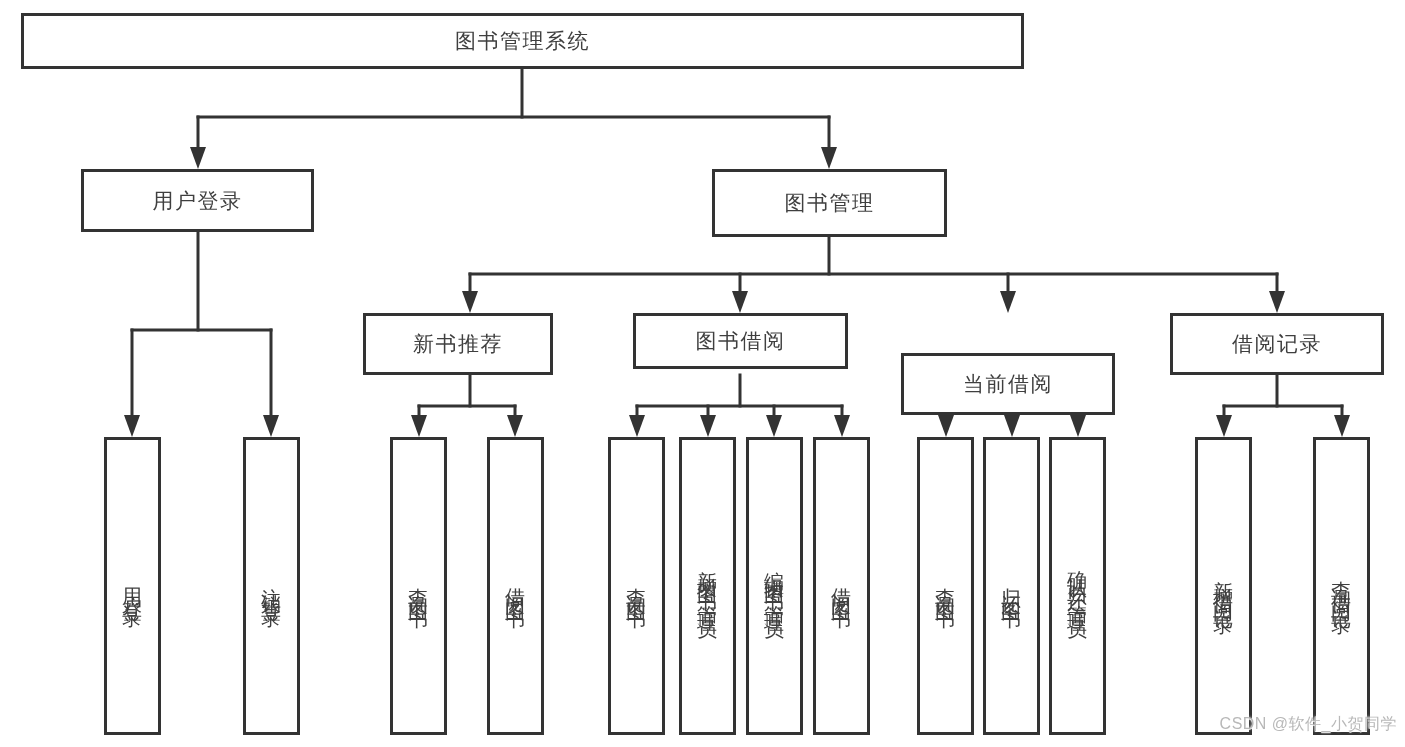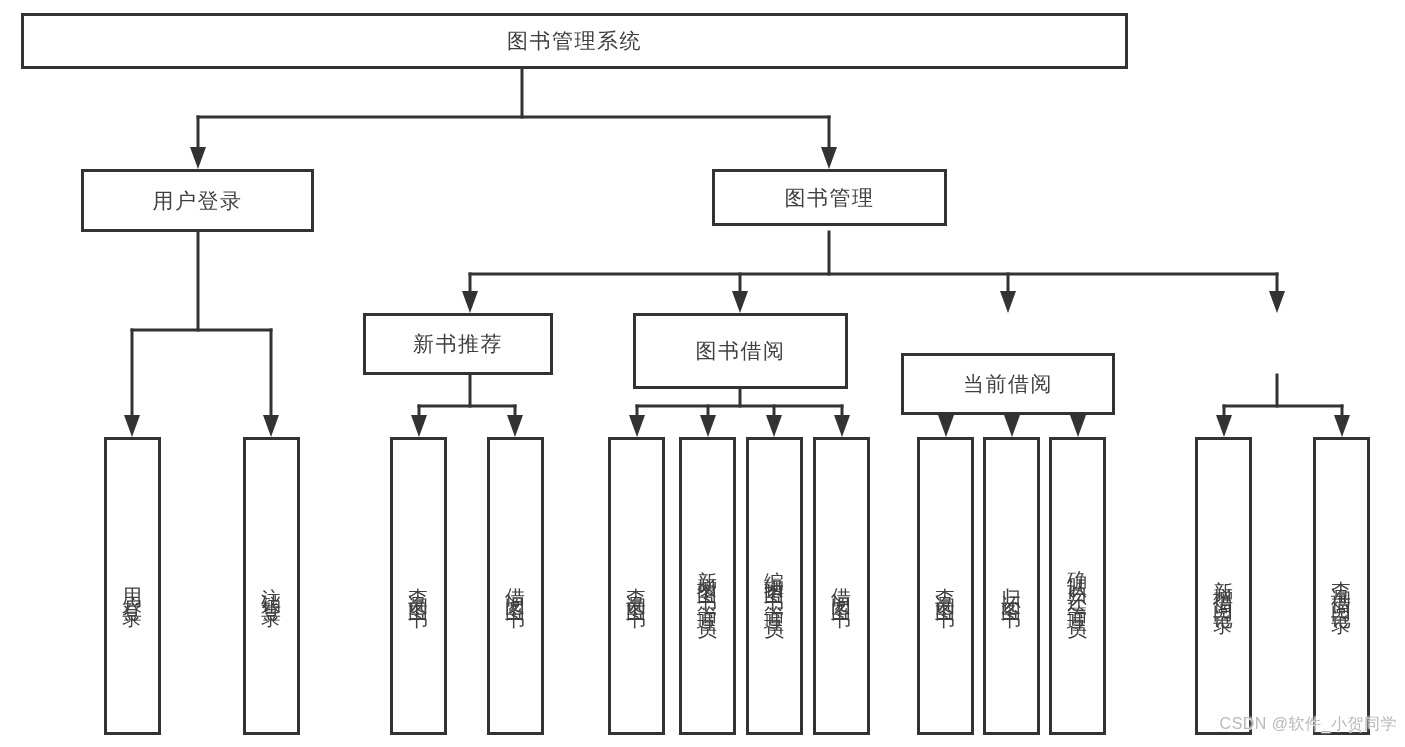--- a/index.html
+++ b/index.html
@@ -93,39 +93,42 @@
     <polygon points="1070,415 1086,415 1078,437"></polygon>
 
     <line x1="1277" y1="375" x2="1277" y2="406"></line>
     <line x1="1224" y1="406" x2="1342" y2="406"></line>
     <line x1="1224" y1="406" x2="1224" y2="418"></line>
     <line x1="1342" y1="406" x2="1342" y2="418"></line>
     <polygon points="1216,415 1232,415 1224,437"></polygon>
     <polygon points="1334,415 1350,415 1342,437"></polygon>
   </svg>
 
-  <div class="box h" style="left:21px;top:13px;width:1107px;height:56px;">
+  <div class="box h" style="left:21px;top:13px;width:1003px;height:56px;">
     <span class="label">图书管理系统</span>
   </div>
 
   <div class="box h" style="left:81px;top:169px;width:233px;height:63px;">
     <span class="label">用户登录</span>
   </div>
-  <div class="box h" style="left:712px;top:169px;width:235px;height:57px;">
+  <div class="box h" style="left:712px;top:169px;width:235px;height:68px;">
     <span class="label">图书管理</span>
   </div>
 
   <div class="box h" style="left:363px;top:313px;width:190px;height:62px;">
     <span class="label">新书推荐</span>
   </div>
-  <div class="box h" style="left:633px;top:313px;width:215px;height:76px;">
+  <div class="box h" style="left:633px;top:313px;width:215px;height:56px;">
     <span class="label">图书借阅</span>
   </div>
   <div class="box h" style="left:901px;top:313px;width:214px;height:62px;margin-top:40px;">
     <span class="label">当前借阅</span>
+  </div>
+  <div class="box h" style="left:1170px;top:313px;width:214px;height:62px;">
+    <span class="label">借阅记录</span>
   </div>
 
   <div class="box v" style="left:104px;top:437px;width:57px;height:298px;">
     <span class="label">用户登录</span>
   </div>
   <div class="box v" style="left:243px;top:437px;width:57px;height:298px;">
     <span class="label">注销登录</span>
   </div>
 
   <div class="box v" style="left:390px;top:437px;width:57px;height:298px;">

